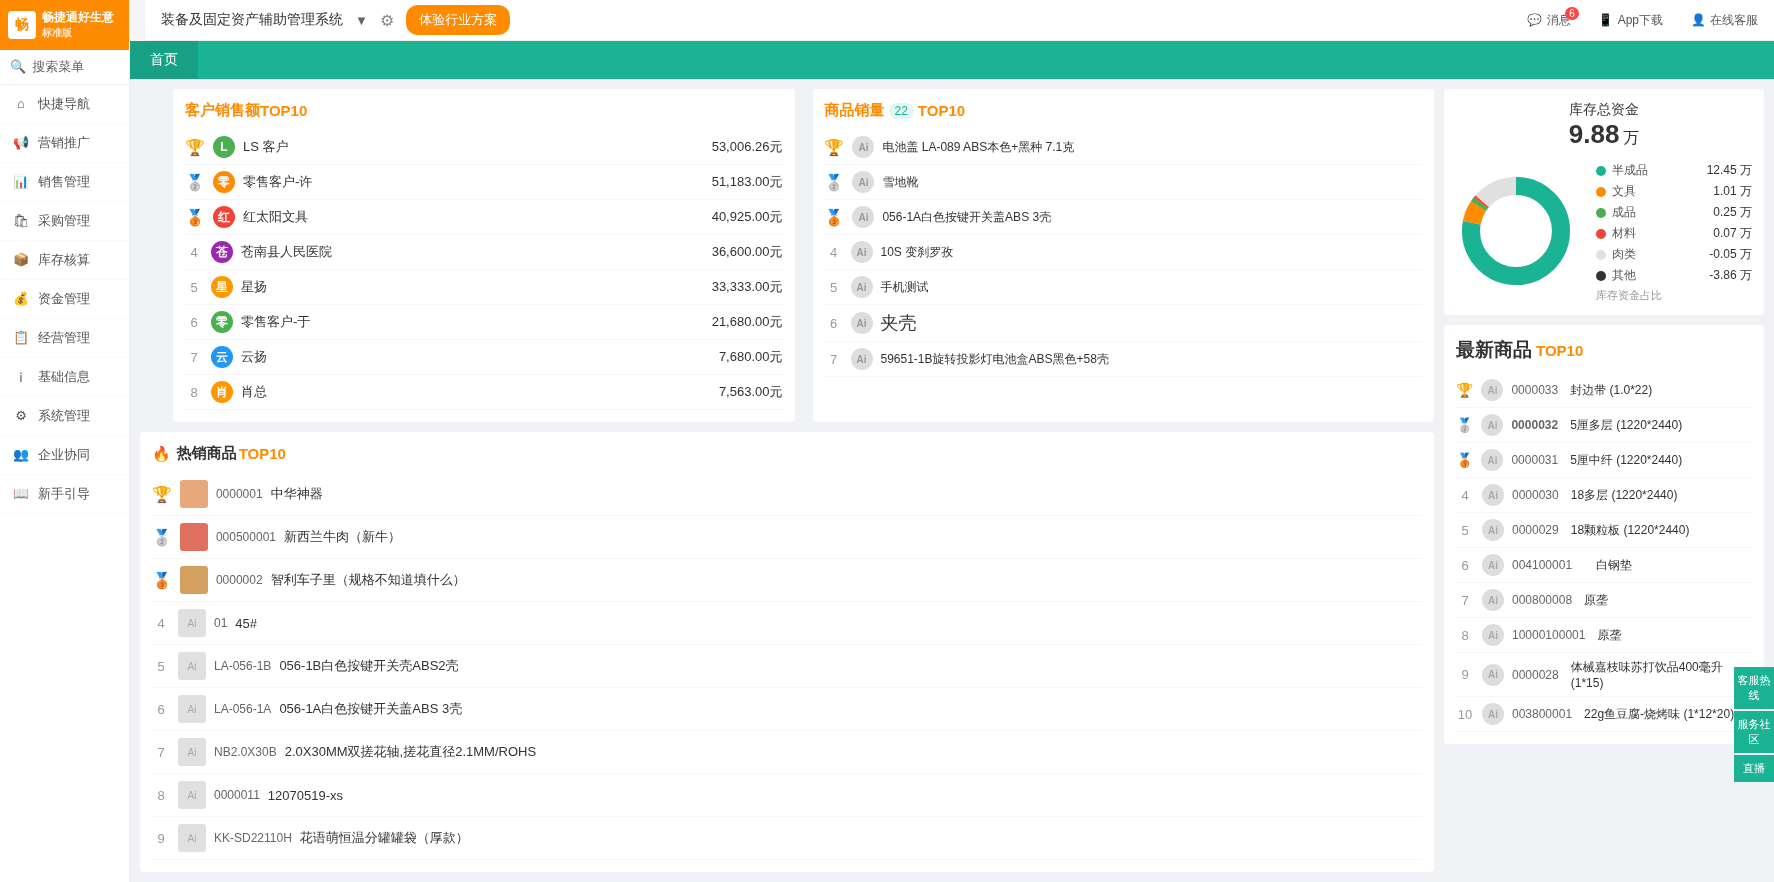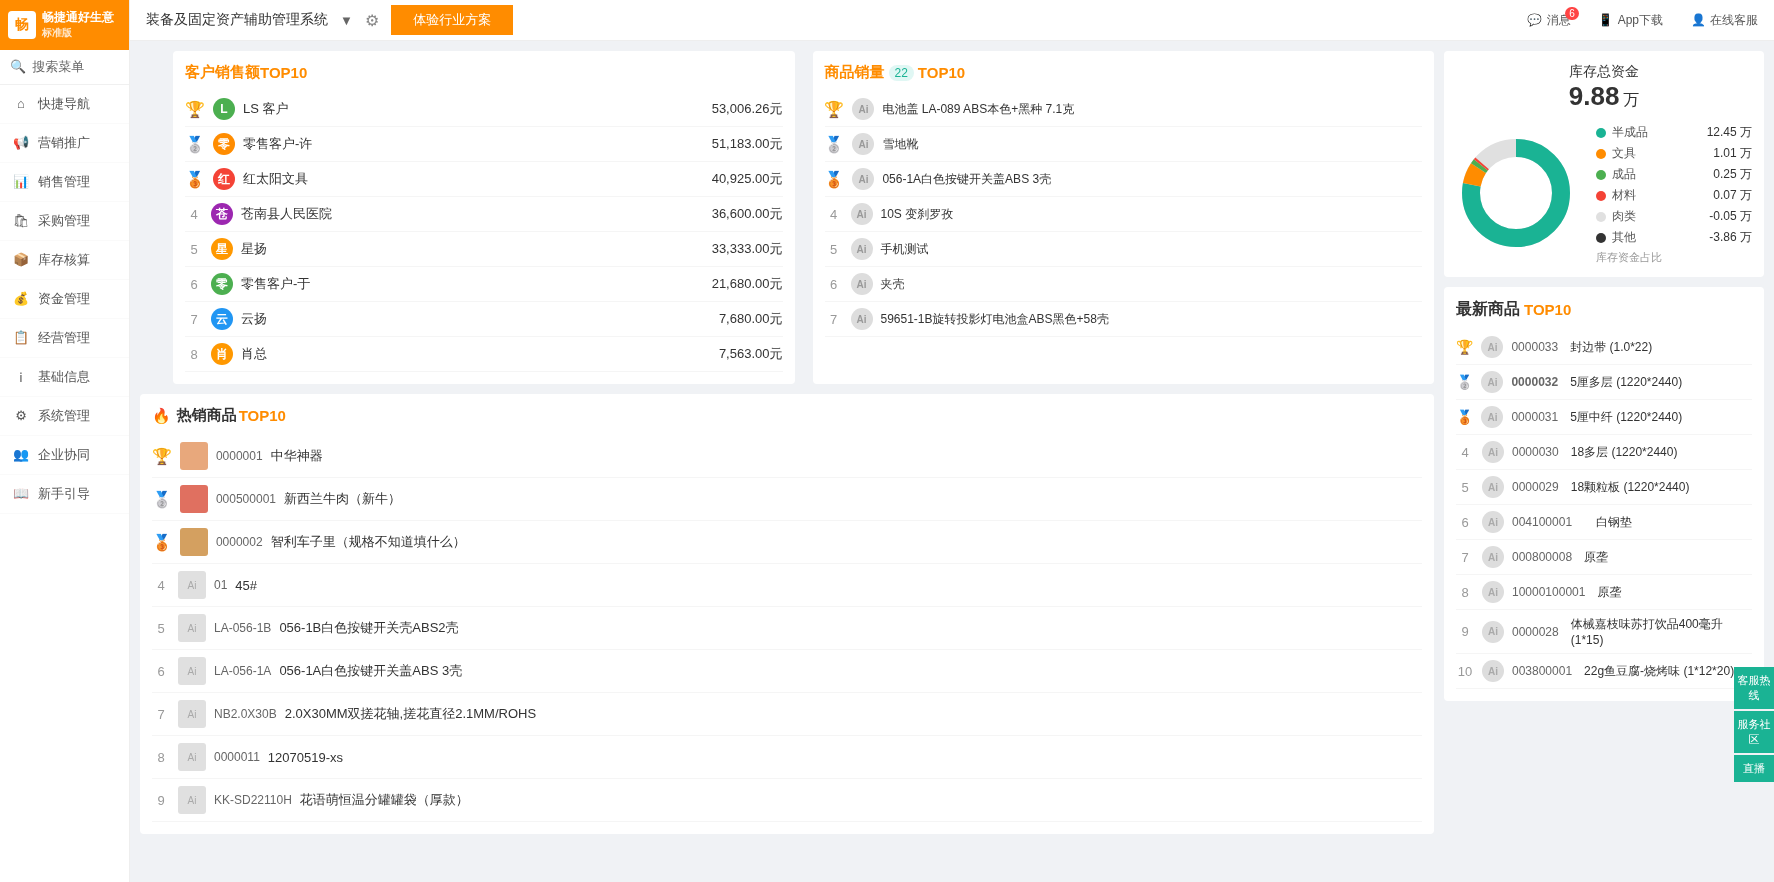--- a/index.html
+++ b/index.html
@@ -42,23 +42,23 @@
       display: flex; align-items: center; padding: 10px 12px; gap: 8px;
       color: #555; cursor: pointer; font-size: 13px;
       border-bottom: 1px solid #fafafa;
     }
     .sidebar-nav-item .nav-icon { width: 18px; height: 18px; flex-shrink: 0; display: flex; align-items: center; justify-content: center; }
 
     
     .main-area { flex: 1; display: flex; flex-direction: column; overflow: hidden; }
     .topbar {
       background: #fff; height: 41px; display: flex; align-items: center;
-      padding: 0 16px; gap: 12px; border-bottom: 1px solid #eee; flex-shrink: 0;
-    }
-    .btn-trial { background: #ff8c00; color: #fff; border: none; padding: 6px 22px; border-radius: 0; cursor: pointer; font-size: 13px; }
+      padding: 0 16px; gap: 12px; border-bottom: 1px solid #eee; flex-shrink: 0; margin-left: 15px;
+    }
+    .btn-trial { background: #ff8c00; color: #fff; border: none; padding: 6px 13px; border-radius: 12px; cursor: pointer; font-size: 13px; }
     .topbar-icon-btn { display: flex; align-items: center; gap: 4px; color: #555; cursor: pointer; font-size: 12px; position: relative; }
     .badge { background: #ff4444; color: #fff; border-radius: 10px; font-size: 10px; padding: 1px 4px; position: absolute; top: -5px; right: -8px; }
 
     
     .nav-tabs { background: #1ab394; display: flex; flex-shrink: 0; }
     .nav-tab { padding: 10px 20px; color: #fff; cursor: pointer; font-size: 14px; }
     .nav-tab.active { background: rgba(0,0,0,0.1); }
 
     
     .card { background: #fff; border-radius: 4px; padding: 12px; }
@@ -191,20 +191,23 @@
     <div class="topbar-icon-btn" style="margin-right:16px;">
       <span>📱</span>
       <span>App下载</span>
     </div>
     <div class="topbar-icon-btn">
       <span>👤</span>
       <span>在线客服</span>
     </div>
   </div>
 
+  <div class="nav-tabs">
+    <div class="nav-tab active">首页</div>
+  </div>
 
   <div class="page-wrapper">
 
     <div class="main-col">
 
       <div style="display:flex; gap:18px;padding-left:33px;">
 
         <div class="card" style="flex:1; min-width:0;">
           <div class="top10-header">
             <span style="color:#ff8c00; font-weight:bold; font-size:15px;">客户销售额 </span>
@@ -288,21 +291,21 @@
             <span class="rank-name" style="font-size:12px;">10S 变刹罗孜</span>
           </div>
           <div class="ranking-row">
             <span class="rank-num">5</span>
             <span class="rank-badge" style="background:#ddd; color:#999; font-size:10px;">Ai</span>
             <span class="rank-name" style="font-size:12px;">手机测试</span>
           </div>
           <div class="ranking-row">
             <span class="rank-num">6</span>
             <span class="rank-badge" style="background:#ddd; color:#999; font-size:10px;">Ai</span>
-            <span class="rank-name" style="font-size:12px;">夹壳</span>
+            <span class="rank-name" style="font-size:18px;">夹壳</span>
           </div>
           <div class="ranking-row">
             <span class="rank-num">7</span>
             <span class="rank-badge" style="background:#ddd; color:#999; font-size:10px;">Ai</span>
             <span class="rank-name" style="font-size:12px;">59651-1B旋转投影灯电池盒ABS黑色+58壳</span>
           </div>
         </div>
       </div>
 
       <div class="card">
@@ -434,21 +437,21 @@
               <span>其他</span>
               <span class="legend-val">-3.86 万</span>
             </div>
             <div style="margin-top:4px; font-size:11px; color:#999;">库存资金占比</div>
           </div>
         </div>
       </div>
 
       <div class="card">
         <div class="top10-header">
-          <span style="color:#333; font-weight:bold; font-size:16px;">最新商品</span>
+          <span style="color:#333; font-weight:bold; font-size:19px;">最新商品</span>
           <span style="color:#ff8c00; font-weight:bold; font-size:15px; margin-left:4px;">TOP10</span>
         </div>
         <div class="newest-row">
           <span style="color:#ffd700; font-size:14px;">🏆</span>
           <span class="rank-badge" style="background:#ddd; color:#aaa; font-size:10px;">Ai</span>
           <span style="color:#666; font-size:12px;">0000033</span>
           <span style="color:#333; font-size:12px; margin-left:4px;">封边带 (1.0*22)</span>
         </div>
         <div class="newest-row">
           <span style="font-size:14px;">🥈</span>

